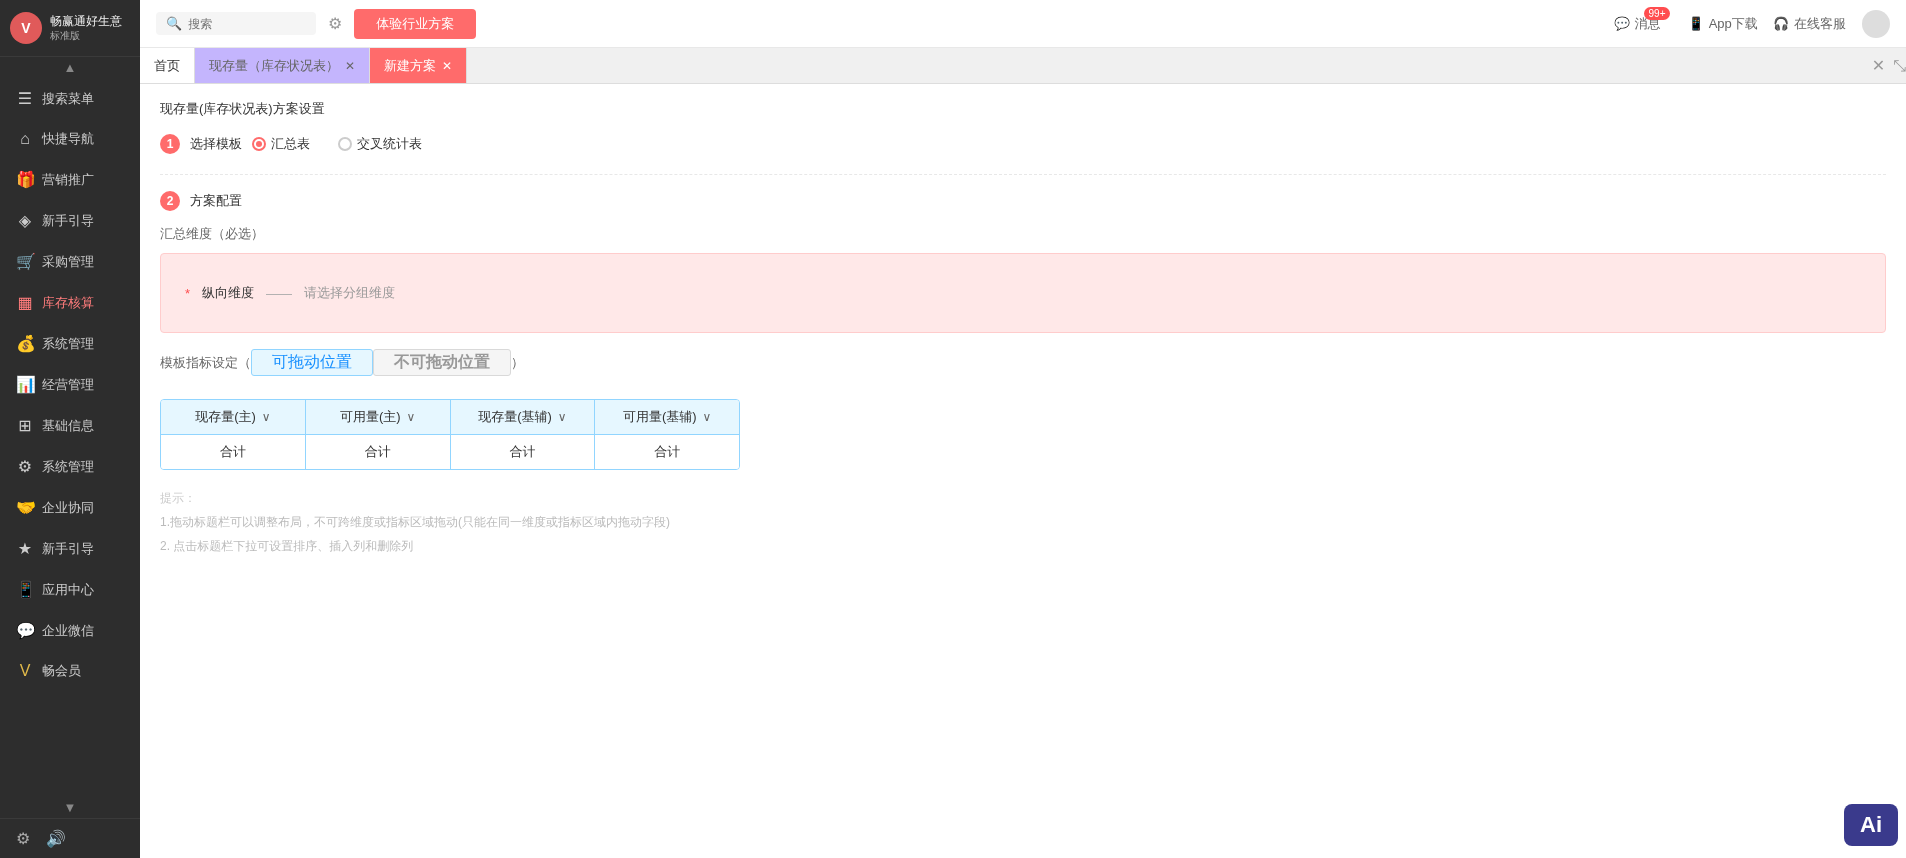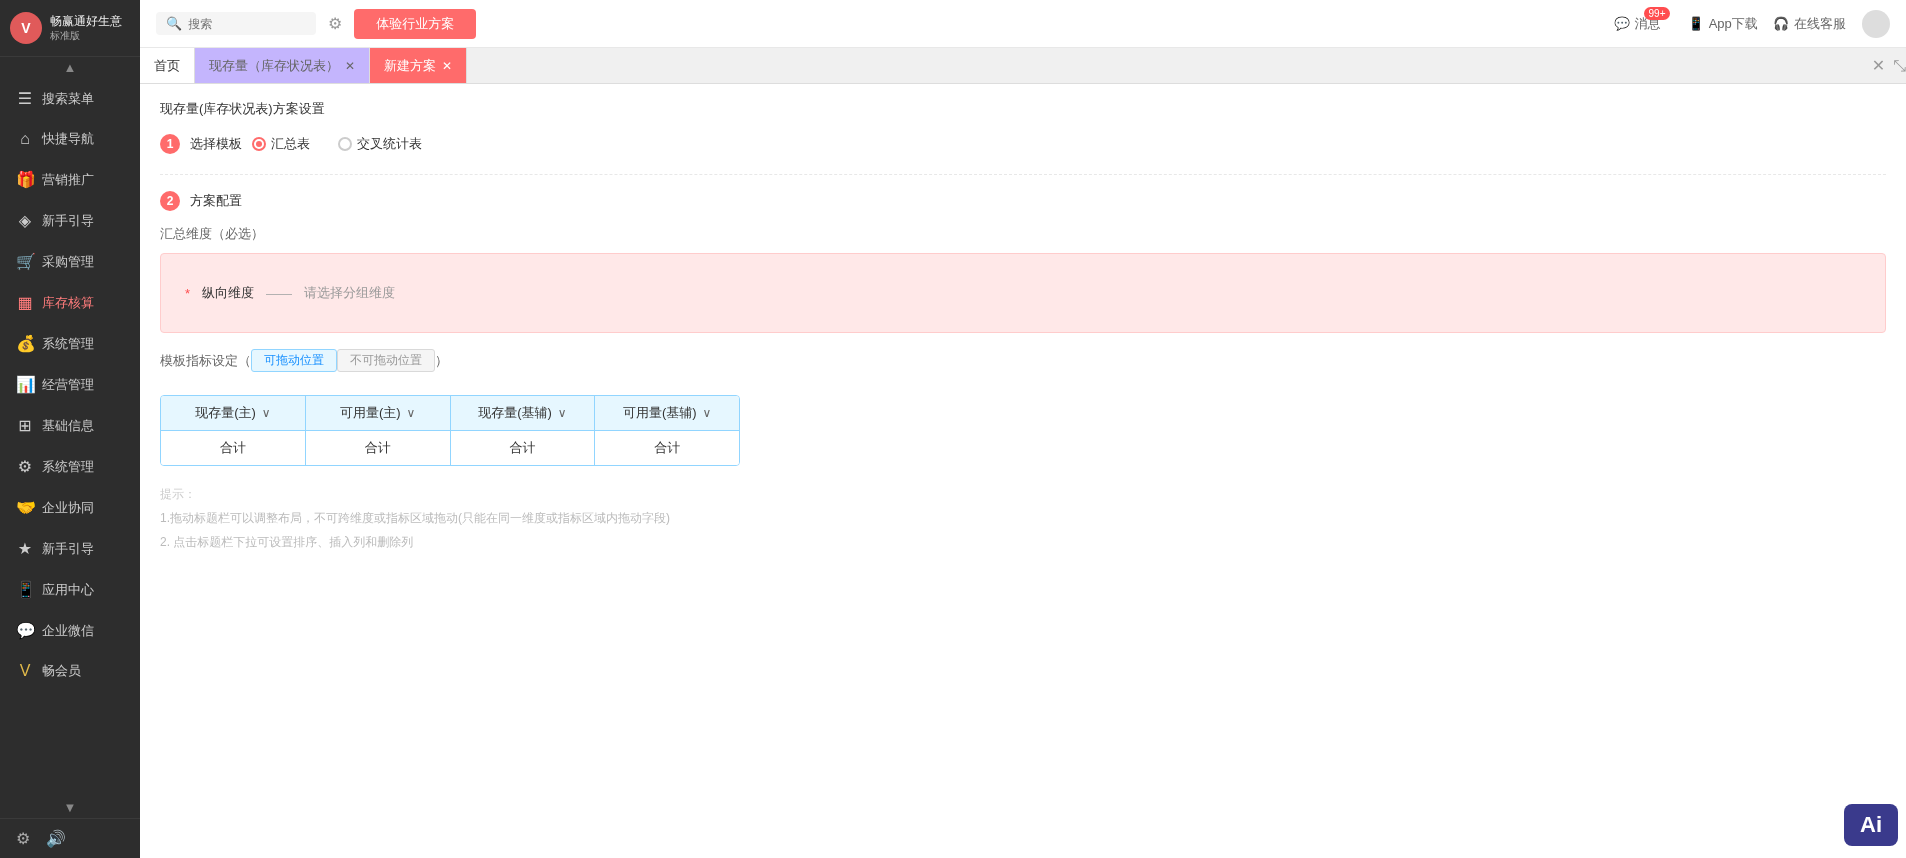--- a/index.html
+++ b/index.html
@@ -156,24 +156,24 @@
     .dimension-dash { color: #aaa; font-size: 13px; }
     .dimension-placeholder { color: #999; font-size: 13px; }
 
     
     .indicator-row {
       display: flex; align-items: center; 
       margin-bottom: 23px; font-size: 13px; color: #666;
     }
     .indicator-badge {
       background: #e6f7ff; border: 1px solid #91d5ff;
-      color: #1890ff; border-radius: 3px; padding: 2px 12px; font-size: 12px;
+      color: #1890ff; border-radius: 3px; padding: 2px 20px; font-size: 16px;
     }
     .indicator-badge.gray {
-      background: #f5f5f5; border: 1px solid #d9d9d9; color: #999;
+      background: #f5f5f5; border: 1px solid #d9d9d9; color: #999; font-weight: bold;
     }
 
     
     .stats-label { color: #52c41a; font-size: 13px; margin-bottom: 8px; font-weight: 500; }
     .stats-table { border: 1px solid #91d5ff; border-radius: 4px; overflow: hidden; width: 580px; }
     .stats-table-header {
       display: flex; background: #e6f7ff;
     }
     .stats-col {
       flex: 1; padding: 8px 12px;

